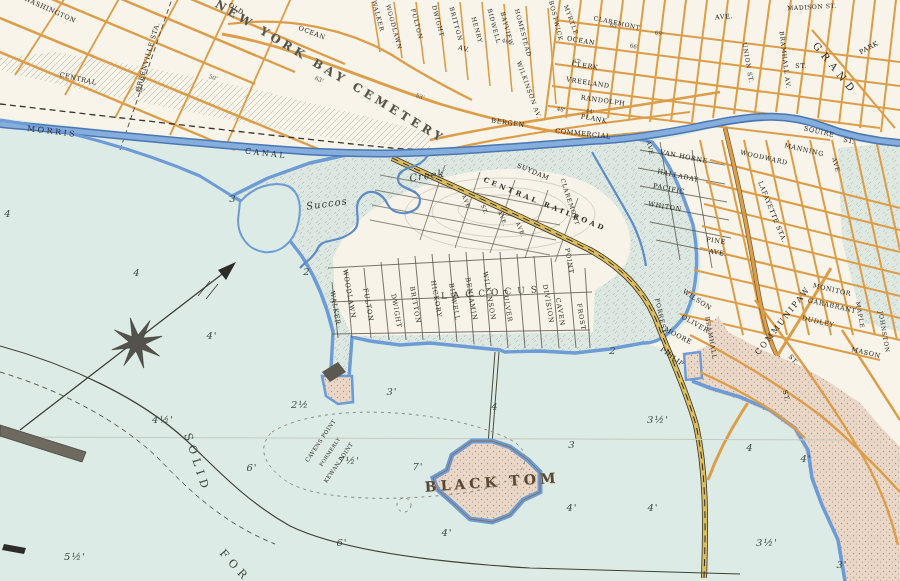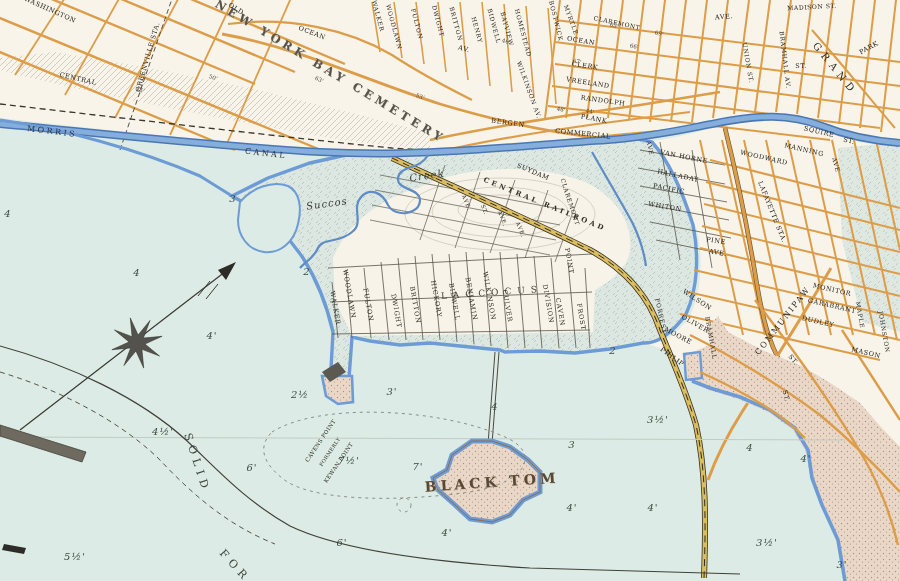--- a/index.html
+++ b/index.html
@@ -357,26 +357,26 @@
       <span class="lbl stv" style="left: 466px; top: 203px; font-size: 5.5px; transform: translate(-50%, -50%) rotate(68deg);">AVE.</span>
       <span class="lbl stv" style="left: 484px; top: 210px; font-size: 5.5px; transform: translate(-50%, -50%) rotate(68deg);">ST.</span>
       <span class="lbl stv" style="left: 502px; top: 219px; font-size: 5.5px; transform: translate(-50%, -50%) rotate(68deg);">AVE.</span>
       <span class="lbl stv" style="left: 520px; top: 230px; font-size: 5.5px; transform: translate(-50%, -50%) rotate(68deg);">AVE.</span>
       <span class="lbl depth" style="left: 8px; top: 214px; transform: translate(-50%, -50%) rotate(0deg);">4</span>
       <span class="lbl depth" style="left: 233px; top: 199px; transform: translate(-50%, -50%) rotate(0deg);">3</span>
       <span class="lbl depth" style="left: 137px; top: 273px; transform: translate(-50%, -50%) rotate(0deg);">4</span>
       <span class="lbl depth" style="left: 307px; top: 272px; transform: translate(-50%, -50%) rotate(0deg);">2</span>
       <span class="lbl depth" style="left: 212px; top: 336px; transform: translate(-50%, -50%) rotate(0deg);">4'</span>
       <span class="lbl depth" style="left: 613px; top: 351px; transform: translate(-50%, -50%) rotate(0deg);">2</span>
-      <span class="lbl depth" style="left: 300px; top: 395px; transform: translate(-50%, -50%) rotate(0deg);">2½</span>
+      <span class="lbl depth" style="left: 300px; top: 405px; transform: translate(-50%, -50%) rotate(0deg);">2½</span>
       <span class="lbl depth" style="left: 392px; top: 392px; transform: translate(-50%, -50%) rotate(0deg);">3'</span>
       <span class="lbl depth" style="left: 495px; top: 407px; transform: translate(-50%, -50%) rotate(0deg);">4</span>
       <span class="lbl depth" style="left: 349px; top: 461px; transform: translate(-50%, -50%) rotate(0deg);">7½'</span>
       <span class="lbl depth" style="left: 418px; top: 467px; transform: translate(-50%, -50%) rotate(0deg);">7'</span>
-      <span class="lbl depth" style="left: 163px; top: 432px; transform: translate(-50%, -50%) rotate(0deg);">4½'</span>
+      <span class="lbl depth" style="left: 163px; top: 420px; transform: translate(-50%, -50%) rotate(0deg);">4½'</span>
       <span class="lbl depth" style="left: 252px; top: 468px; transform: translate(-50%, -50%) rotate(0deg);">6'</span>
       <span class="lbl depth" style="left: 342px; top: 543px; transform: translate(-50%, -50%) rotate(0deg);">6'</span>
       <span class="lbl depth" style="left: 447px; top: 533px; transform: translate(-50%, -50%) rotate(0deg);">4'</span>
       <span class="lbl depth" style="left: 75px; top: 557px; transform: translate(-50%, -50%) rotate(0deg);">5½'</span>
       <span class="lbl depth" style="left: 658px; top: 420px; transform: translate(-50%, -50%) rotate(0deg);">3½'</span>
       <span class="lbl depth" style="left: 572px; top: 445px; transform: translate(-50%, -50%) rotate(0deg);">3</span>
       <span class="lbl depth" style="left: 750px; top: 448px; transform: translate(-50%, -50%) rotate(0deg);">4</span>
       <span class="lbl depth" style="left: 806px; top: 459px; transform: translate(-50%, -50%) rotate(0deg);">4'</span>
       <span class="lbl depth" style="left: 572px; top: 508px; transform: translate(-50%, -50%) rotate(0deg);">4'</span>
       <span class="lbl depth" style="left: 653px; top: 508px; transform: translate(-50%, -50%) rotate(0deg);">4'</span>

